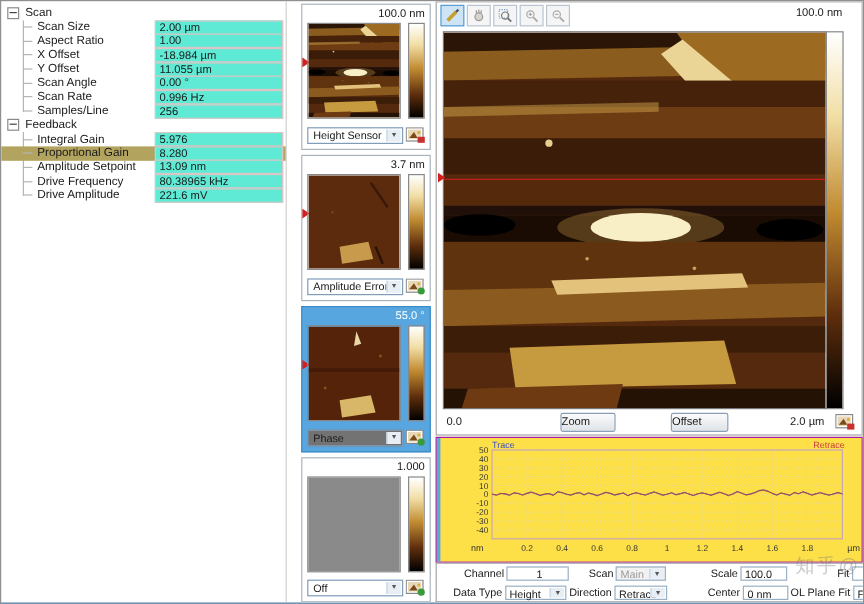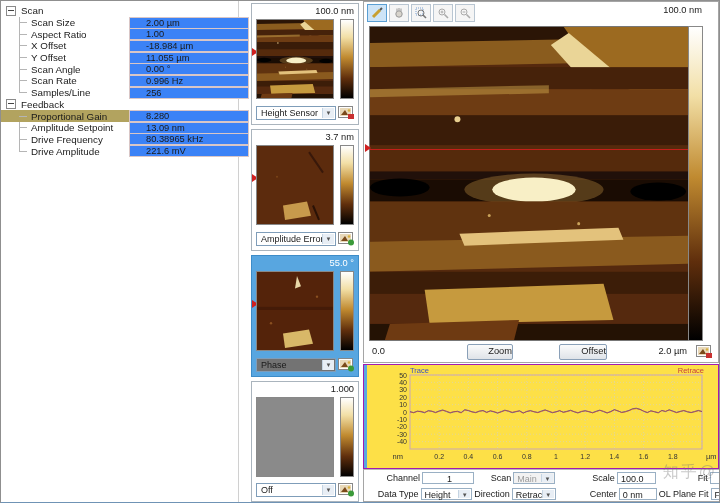--- a/index.html
+++ b/index.html
@@ -10,21 +10,21 @@
   .tree{position:absolute;left:0;top:0;width:238px;height:501px;border-right:1px solid #d0d0d0;padding-top:4px;box-sizing:border-box;}
   .t-group{position:relative;}
   .t-kids{position:relative;}
   .t-kids::before{content:"";position:absolute;left:18px;top:0;bottom:6px;border-left:1px solid #b5b5b5;}
   .t-row{position:relative;display:flex;align-items:center;height:11.7px;font-size:9.8px;}
   .t-row.hl{background:#b2a35f;}
   .t-box{width:8px;height:8px;border:1px solid #8a8a8a;background:#fff;margin:0 5px 0 5px;position:relative;flex:0 0 auto;}
   .t-box::before{content:"";position:absolute;left:1px;right:1px;top:3px;height:1px;background:#444;}
   .t-stub{width:8px;height:1px;background:#b5b5b5;margin-left:18px;margin-right:4px;flex:0 0 auto;}
   .t-lbl{white-space:nowrap;}
-  .t-val{position:absolute;left:128px;width:102px;height:10px;border:1px solid #d9c6c6;background:#3b82f6;font-size:9.3px;line-height:10px;padding-left:16px;}
+  .t-val{position:absolute;left:128px;width:102px;height:10px;border:1px solid #d9c6c6;background:#5eead4;font-size:9.3px;line-height:10px;padding-left:3px;}
   
   .thumbs{position:absolute;left:250px;top:0;width:110px;height:501px;}
   .thumb{position:absolute;left:0;width:108px;height:122px;border:1px solid #aab4bd;background:#fff;box-sizing:border-box;}
   .thumb.sel{background:#58a6e0;border-color:#3d8cc8;}
   .th-scale{position:absolute;top:2px;right:4px;font-size:9.3px;}
   .thumb.sel .th-scale{color:#fff;}
   .th-img{position:absolute;left:4px;top:15px;width:76px;height:78px;border:1px solid #888;}
   .th-img svg,.th-img div{width:100%;height:100%;display:block;}
   .th-cbar{position:absolute;right:4px;top:15px;width:12px;height:78px;border:1px solid #888;
      background:linear-gradient(#ffffff 0%,#f2dfa6 22%,#c08a30 48%,#5f2e0c 75%,#000 100%);}
@@ -40,21 +40,21 @@
   .tbtn.sel{background:#cde4f7;border-color:#5a9fd4;}
   .m-scale{position:absolute;right:16px;top:3px;font-size:9.3px;}
   .m-img{position:absolute;left:5px;top:24px;width:318px;height:313px;border:1px solid #777;}
   .m-img svg{width:100%;height:100%;display:block;}
   .m-scanline{position:absolute;left:0;right:0;top:122px;height:1px;background:rgba(220,30,30,.8);}
   .m-cbar{position:absolute;right:15px;top:24px;width:13px;height:313px;border:1px solid #888;
      background:linear-gradient(#ffffff 0%,#f2dfa6 22%,#c08a30 48%,#5f2e0c 75%,#000 100%);}
   .m-bottom{position:absolute;left:3px;right:3px;top:341px;height:17px;font-size:9.3px;}
   .m-x0{position:absolute;left:5px;top:3px;}
   .m-x1{position:absolute;right:28px;top:3px;}
-  .btn{position:absolute;top:1px;height:14px;border:1px solid #8aa0b8;background:linear-gradient(#fbfbfb,#dfe3e8);font-size:9.3px;line-height:13px;text-align:right;border-radius:2px;}
+  .btn{position:absolute;top:1px;height:14px;border:1px solid #8aa0b8;background:linear-gradient(#fbfbfb,#dfe3e8);font-size:9.3px;line-height:13px;text-align:left;border-radius:2px;}
   .m-cap{position:absolute;right:2px;top:2px;width:17px;height:14px;}
   
   .scope{position:absolute;left:362px;top:363px;width:356px;height:105px;border:1px solid #a21caf;box-sizing:border-box;background:#fde047;}
   .scope::before{content:"";position:absolute;left:0;top:0;bottom:0;width:3px;background:#5aa7e2;}
   .legend-trace{position:absolute;left:46px;top:1px;font-size:7.5px;color:#3a50c8;}
   .legend-retrace{position:absolute;right:14px;top:1px;font-size:7.5px;color:#c84040;}
   .grid{stroke:#cfcfcf;stroke-width:0.6;stroke-dasharray:1,2;}
   .tick{font-size:7px;fill:#333;font-family:"Liberation Sans",sans-serif;}
   .unit{font-size:7.5px;fill:#333;font-family:"Liberation Sans",sans-serif;}
   
@@ -170,20 +170,25 @@
             <span class="t-val">256</span>
           </div>
       </div>
     </div>
     <div class="t-group">
       <div class="t-row">
         <span class="t-box"></span>
         <span class="t-lbl">Feedback</span>
       </div>
       <div class="t-kids">
+        <div class="t-row">
+            <span class="t-stub"></span>
+            <span class="t-lbl">Integral Gain</span>
+            <span class="t-val">5.976</span>
+          </div>
         <div class="t-row hl">
             <span class="t-stub"></span>
             <span class="t-lbl">Proportional Gain</span>
             <span class="t-val">8.280</span>
           </div>
         <div class="t-row">
             <span class="t-stub"></span>
             <span class="t-lbl">Amplitude Setpoint</span>
             <span class="t-val">13.09 nm</span>
           </div>

